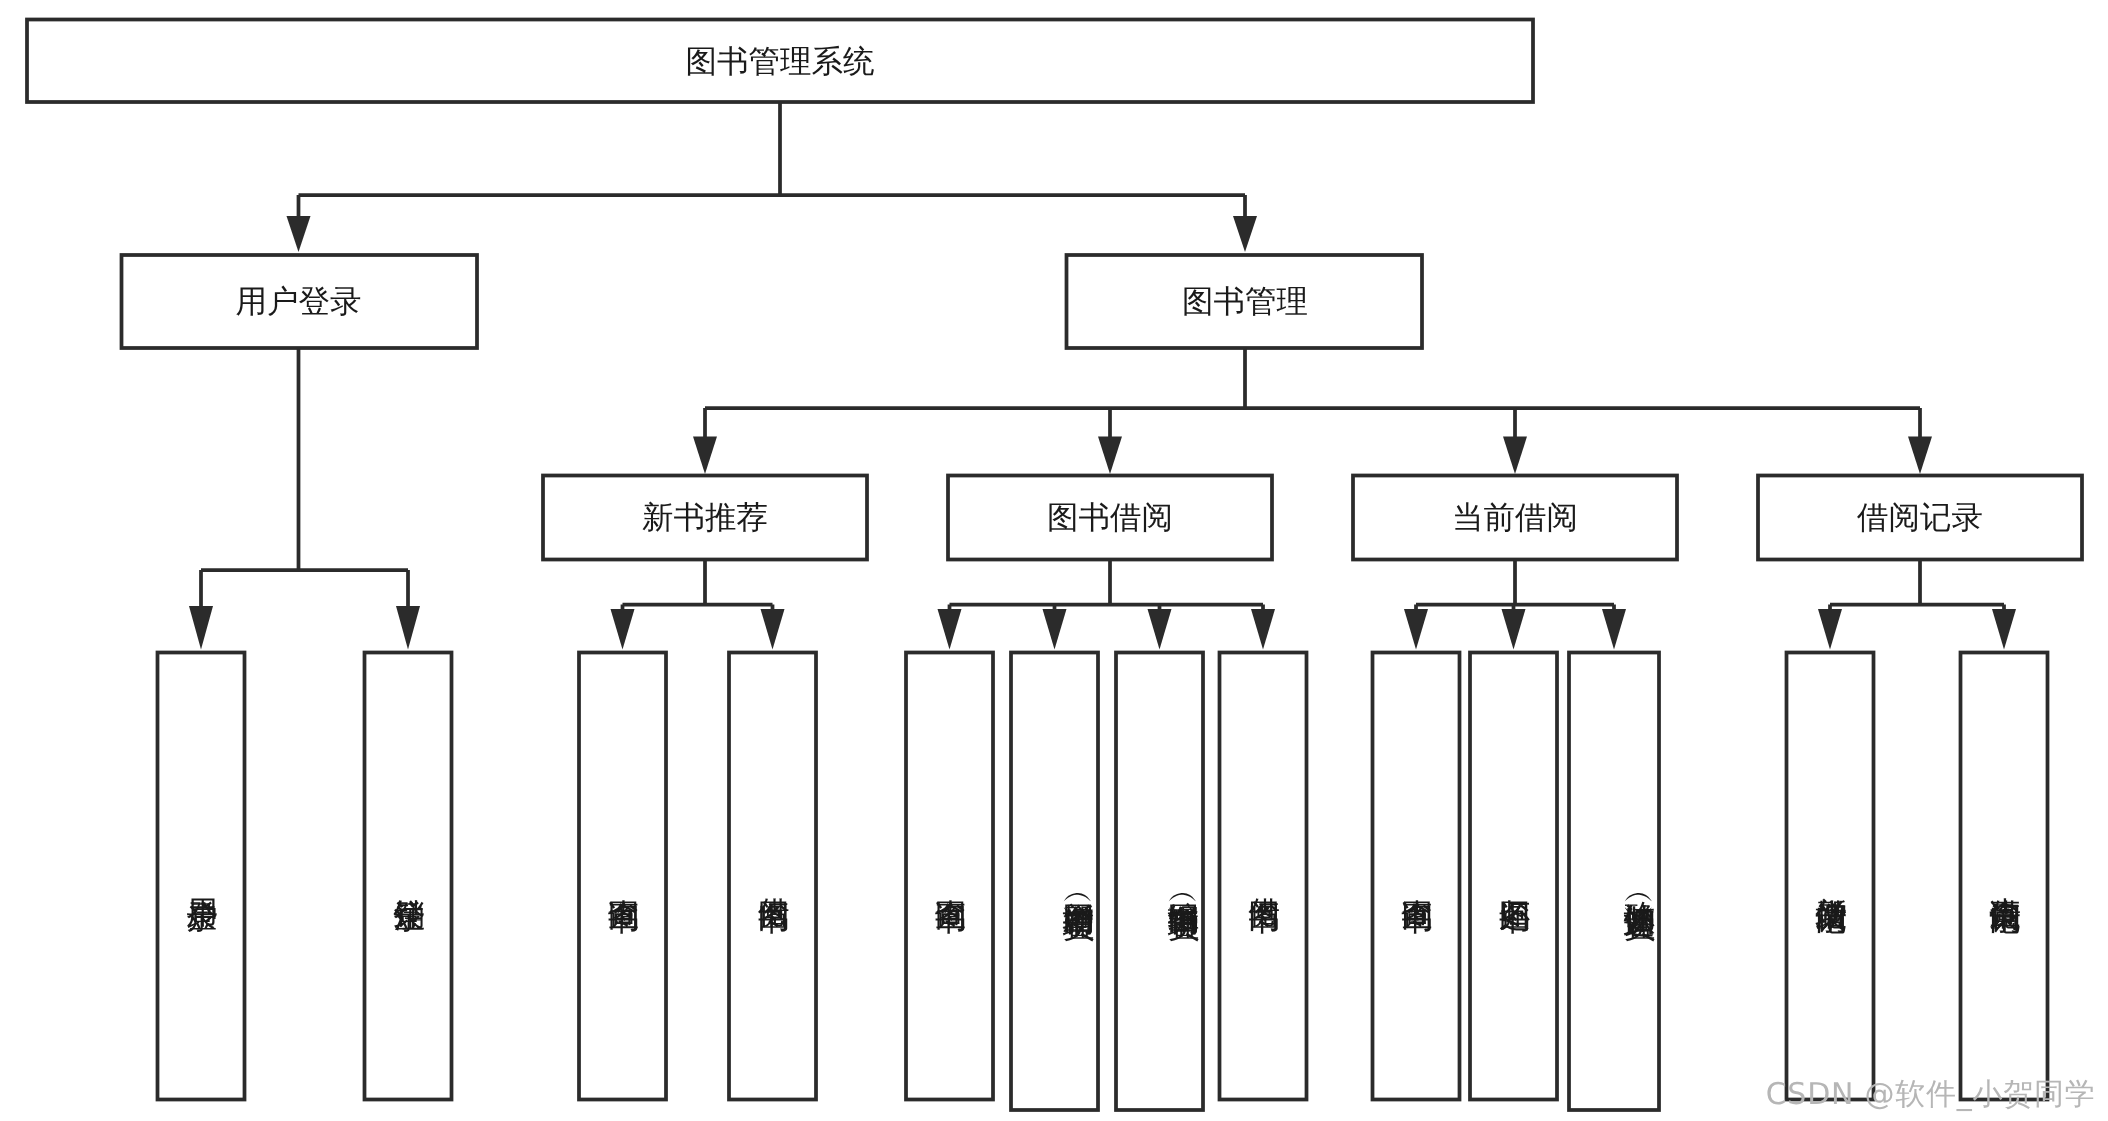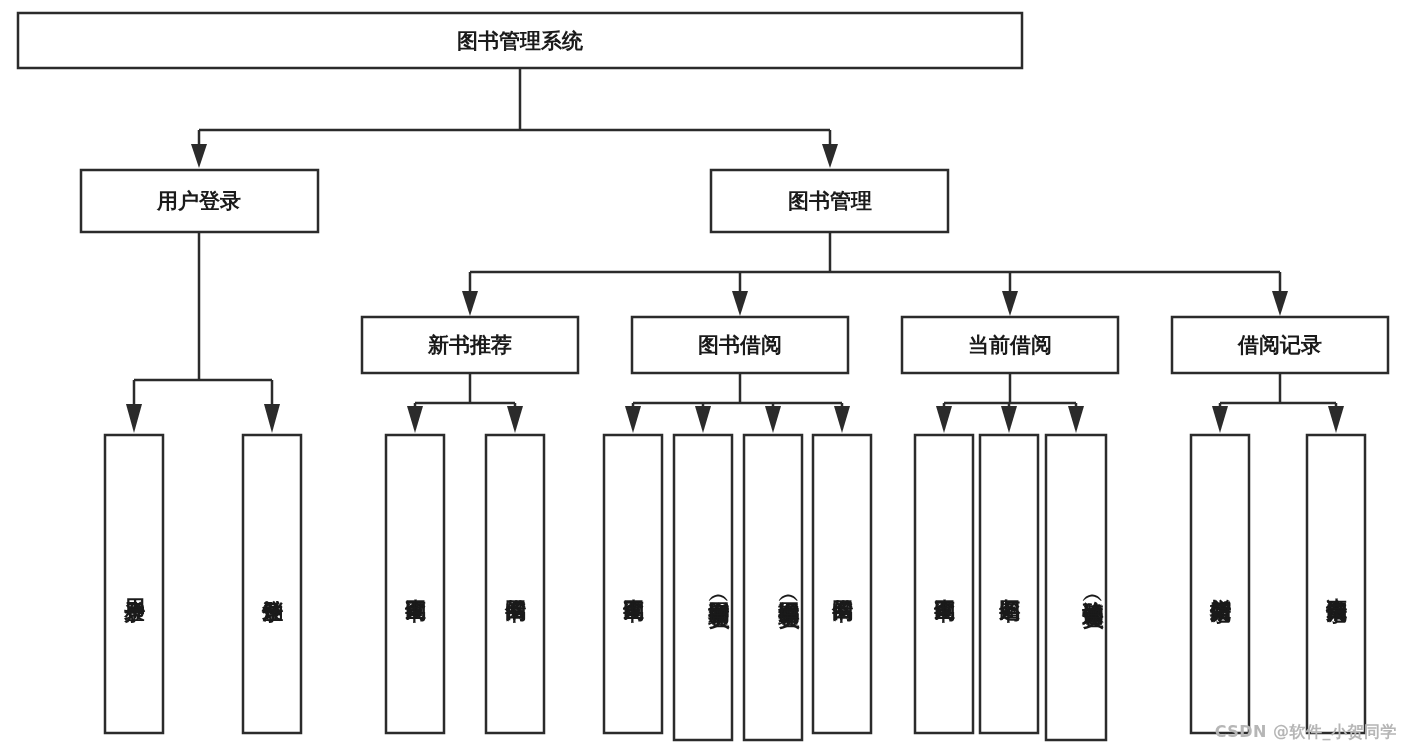--- a/index.html
+++ b/index.html
@@ -12,21 +12,20 @@
     width: 1405px;
     height: 747px;
     overflow: hidden;
     font-family: "DejaVu Sans", "Liberation Sans", sans-serif;
   }
   #diagram-root {
     position: relative;
     width: 1405px;
     height: 747px;
     background: #ffffff;
-    font-weight: bold;
   }
   svg#tree-svg {
     position: absolute;
     left: 0;
     top: 0;
     width: 1405px;
     height: 747px;
   }
   .node-box {
     fill: #ffffff;
@@ -63,21 +62,21 @@
     align-items: center;
     justify-content: center;
     white-space: nowrap;
     pointer-events: none;
   }
   #watermark {
     position: absolute;
     right: 8px;
     bottom: 4px;
     font-family: "DejaVu Sans", "Liberation Sans", sans-serif;
-    font-size: 16px;
+    font-size: 20px;
     color: #b6b6b6;
     letter-spacing: 0.5px;
     white-space: nowrap;
     margin-left: 26px;
   }
 </style>
 </head>
 <body>
 
 <div id="diagram-root">

